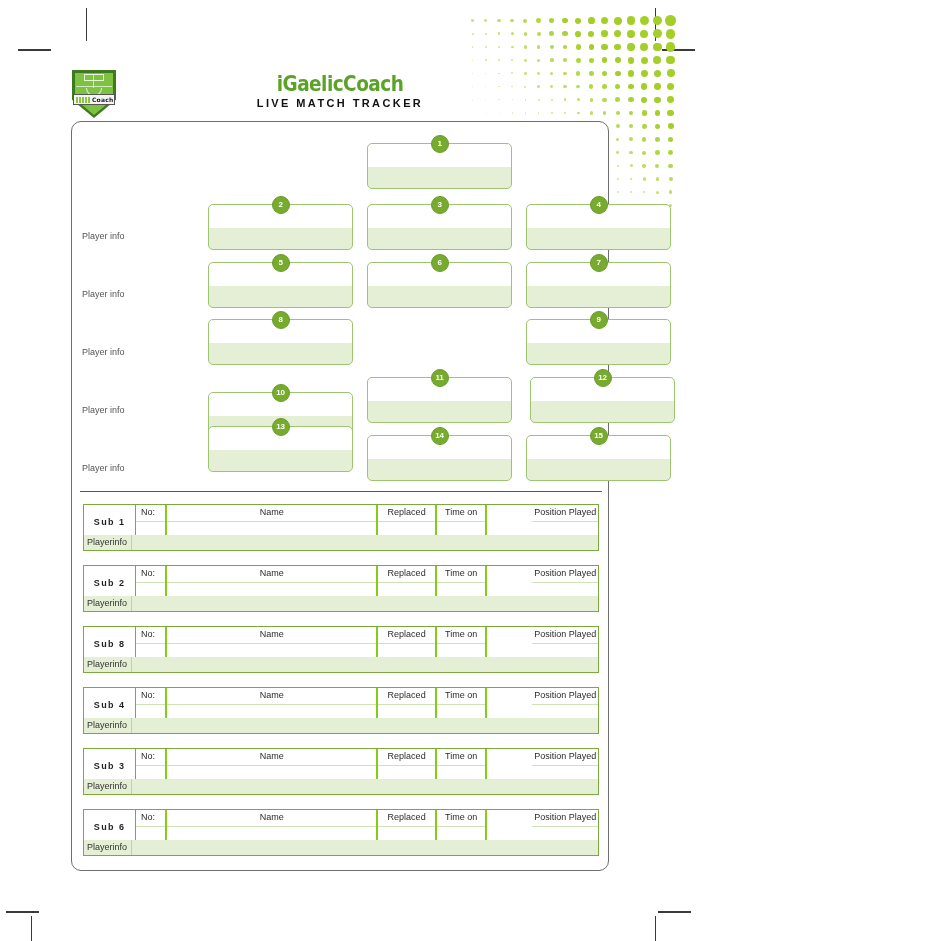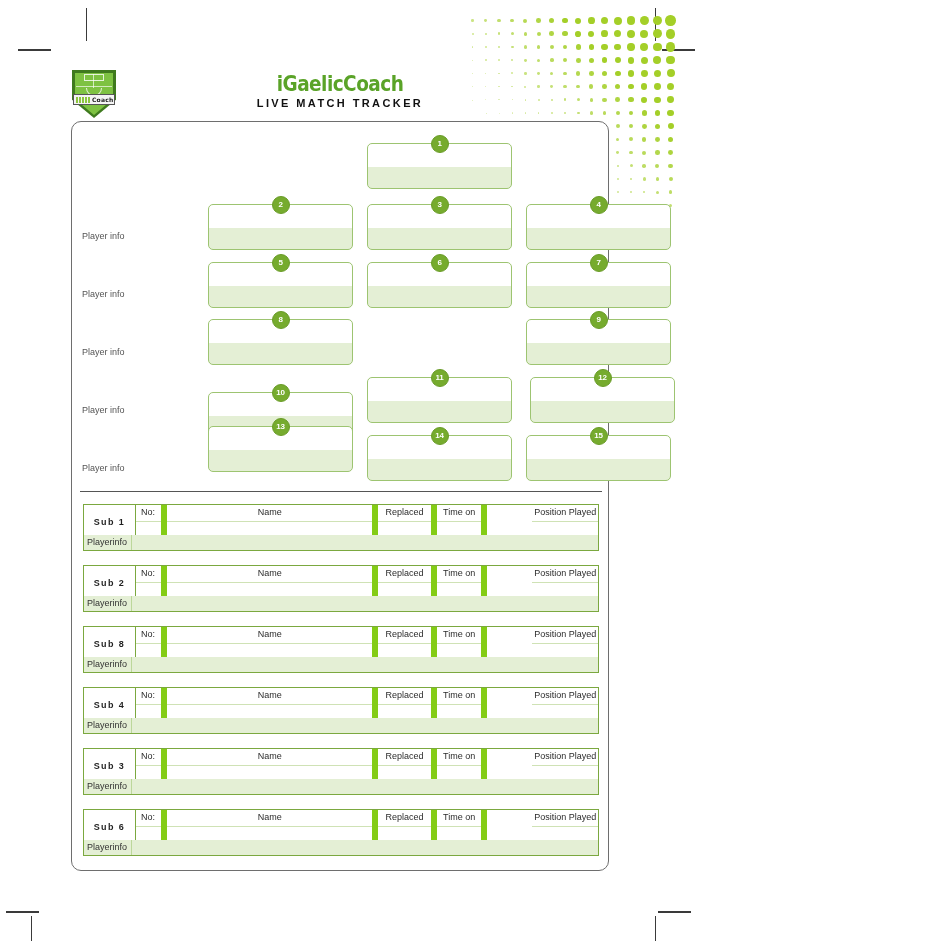--- a/index.html
+++ b/index.html
@@ -192,21 +192,21 @@
     background: #ffffff;
   }
   .sub-top {
     position: absolute;
     left: 0; top: 0;
     width: 100%; height: 30px;
     display: flex;
     box-sizing: border-box;
   }
   .sub-cell {
-    border-right: 6px solid #84cc16;
+    border-right: 2px solid #84cc16;
     box-sizing: border-box;
     position: relative;
     height: 30px;
   }
   .sub-cell:last-child { border-right: none; }
   .sub-cell .hd {
     position: absolute;
     left: 0; top: 1px;
     width: 100%;
     text-align: center;

